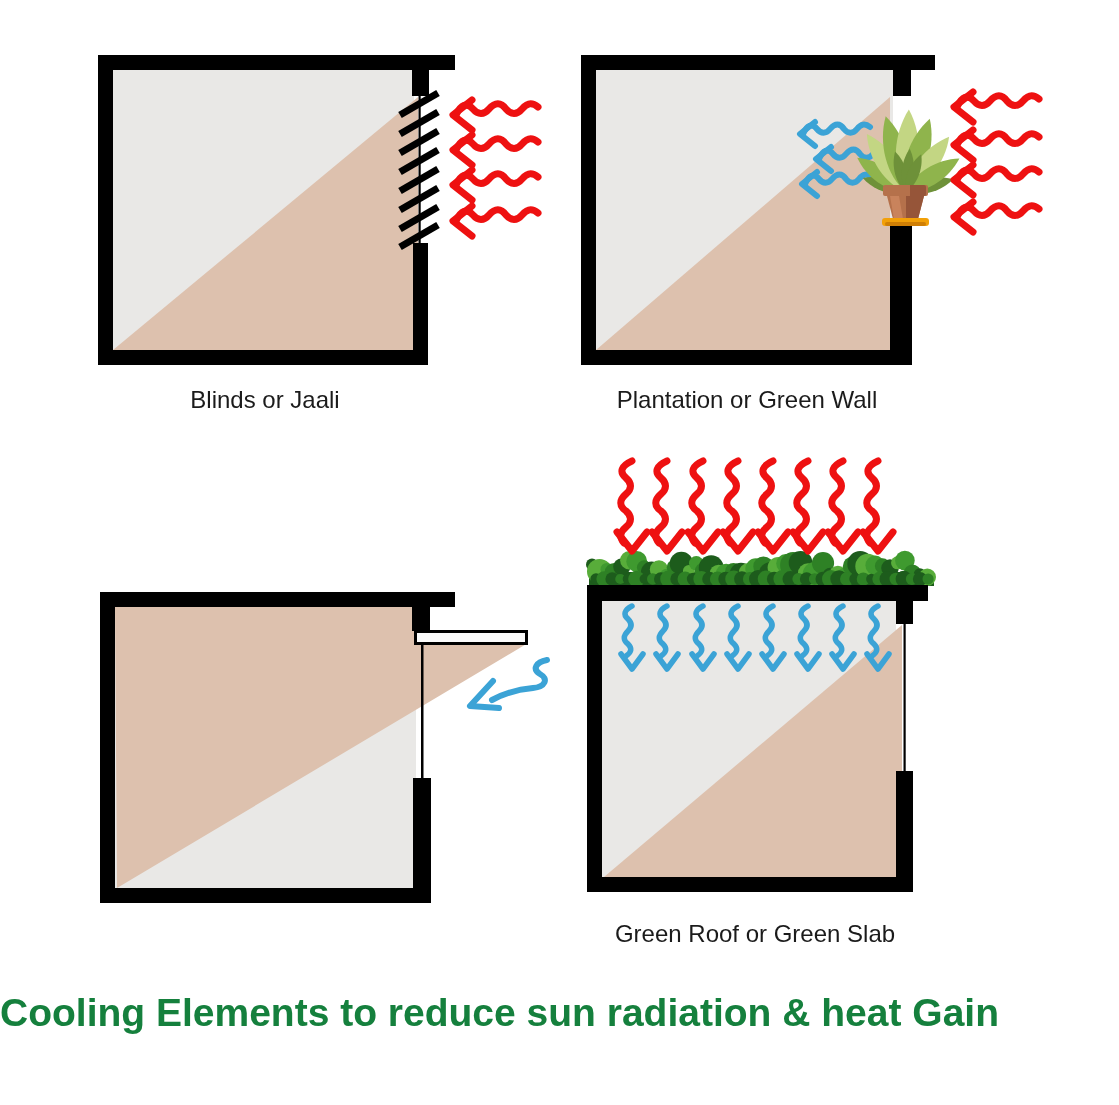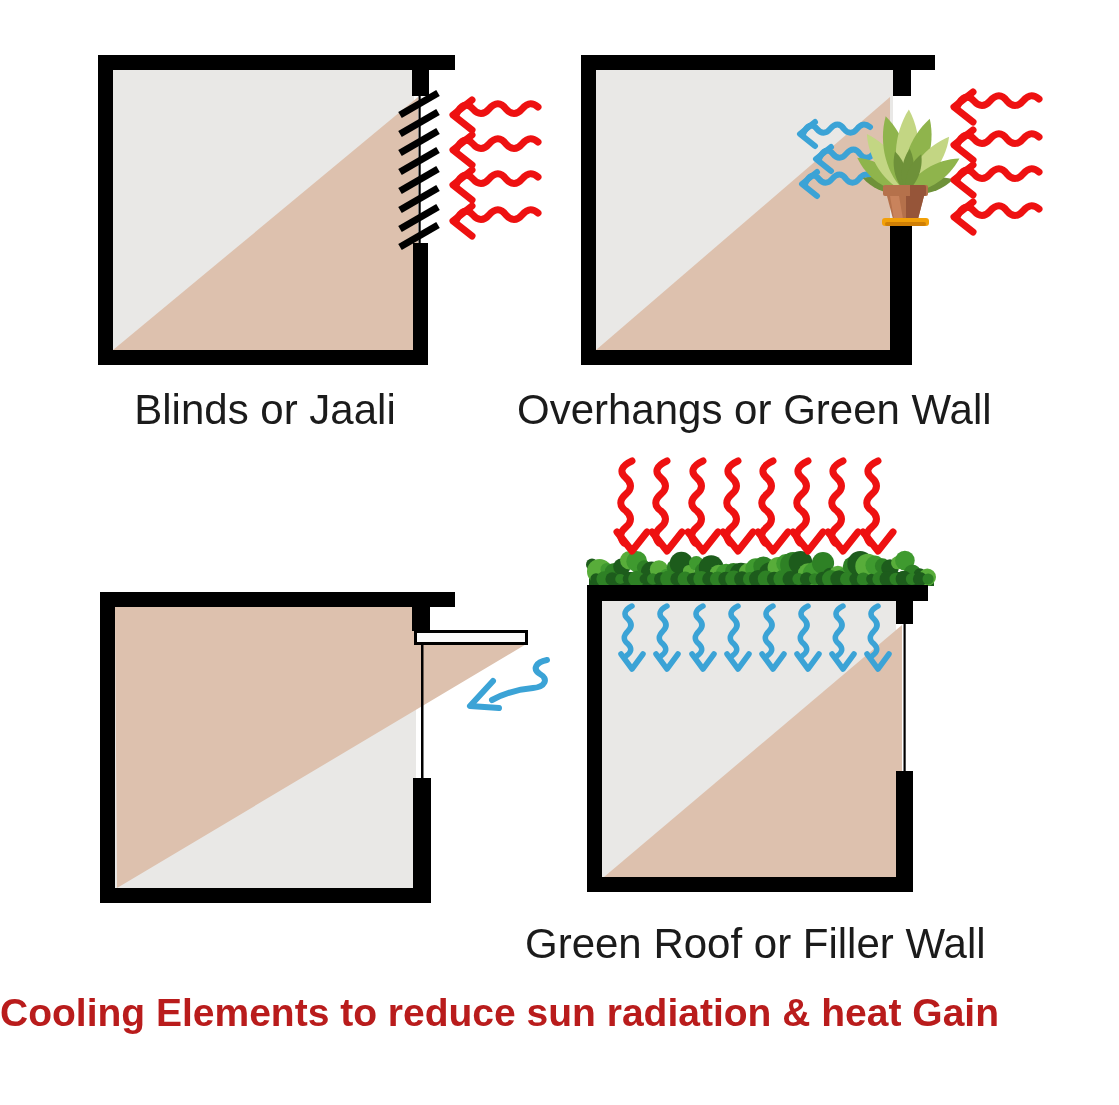--- a/index.html
+++ b/index.html
@@ -1,22 +1,22 @@
 <!DOCTYPE html>
 <html><head>
 <meta charset="utf-8">
 <style>
   html,body{margin:0;padding:0;background:#ffffff;}
   .stage{position:relative;width:1119px;height:1105px;background:#ffffff;
          font-family:"Liberation Sans",sans-serif;overflow:hidden;}
   .panel-svg{position:absolute;}
-  .caption{position:absolute;width:460px;text-align:center;font-size:42px;
+  .caption{position:absolute;width:460px;text-align:center;font-size:24px;
            font-weight:500;color:#1b1b1b;white-space:nowrap;}
   .title{position:absolute;left:0;top:991px;width:987px;
-         font-size:39px;font-weight:700;color:#b91c1c;white-space:nowrap;}
+         font-size:39px;font-weight:700;color:#15803d;white-space:nowrap;}
   .defs-store{position:absolute;width:0;height:0;overflow:hidden;}
 </style>
 </head>
 <body>
 
 <div class="stage">
 
   <svg class="defs-store" aria-hidden="true">
     <defs>
       <g id="rh" fill="none" stroke="#ee1111" stroke-width="7" stroke-linecap="round" stroke-linejoin="round">
@@ -107,21 +107,21 @@
       <rect x="882" y="218" width="47" height="8" rx="3" fill="#f2a008"></rect>
       <rect x="885" y="222" width="41" height="4" rx="2" fill="#d07f05"></rect>
     </g>
     <g>
       <use href="#rh" transform="translate(947,87)"></use>
       <use href="#rh" transform="translate(947,125)"></use>
       <use href="#rh" transform="translate(947,160)"></use>
       <use href="#rh" transform="translate(947,197)"></use>
     </g>
   </svg>
-  <div class="caption" style="left:517px;top:386px">Overhangs or Green Wall</div>
+  <div class="caption" style="left:517px;top:386px">Plantation or Green Wall</div>
 
   <svg class="panel-svg" style="left:90px;top:580px;width:475px;height:335px" viewBox="90 580 475 335">
     <rect x="115" y="607" width="301" height="281" fill="#e9e8e6"></rect>
     <polygon points="115,607 415,607 415,643 528,643 117,888" fill="#ddc1ae"></polygon>
     <g fill="#000000">
       <rect x="100" y="592" width="355" height="15"></rect>
       <rect x="100" y="592" width="15" height="311"></rect>
       <rect x="100" y="888" width="331" height="15"></rect>
       <rect x="412" y="607" width="18" height="24"></rect>
       <rect x="413" y="778" width="18" height="125"></rect>
@@ -250,16 +250,16 @@
       <use href="#rv" transform="translate(612,455)"></use>
       <use href="#rv" transform="translate(647,455)"></use>
       <use href="#rv" transform="translate(683,455)"></use>
       <use href="#rv" transform="translate(718,455)"></use>
       <use href="#rv" transform="translate(753,455)"></use>
       <use href="#rv" transform="translate(788,455)"></use>
       <use href="#rv" transform="translate(823,455)"></use>
       <use href="#rv" transform="translate(858,455)"></use>
     </g>
   </svg>
-  <div class="caption" style="left:525px;top:920px">Green Roof or Filler Wall</div>
+  <div class="caption" style="left:525px;top:920px">Green Roof or Green Slab</div>
 
   <div class="title">Cooling Elements to reduce sun radiation &amp; heat Gain</div>
 </div>
 
 </body></html>

